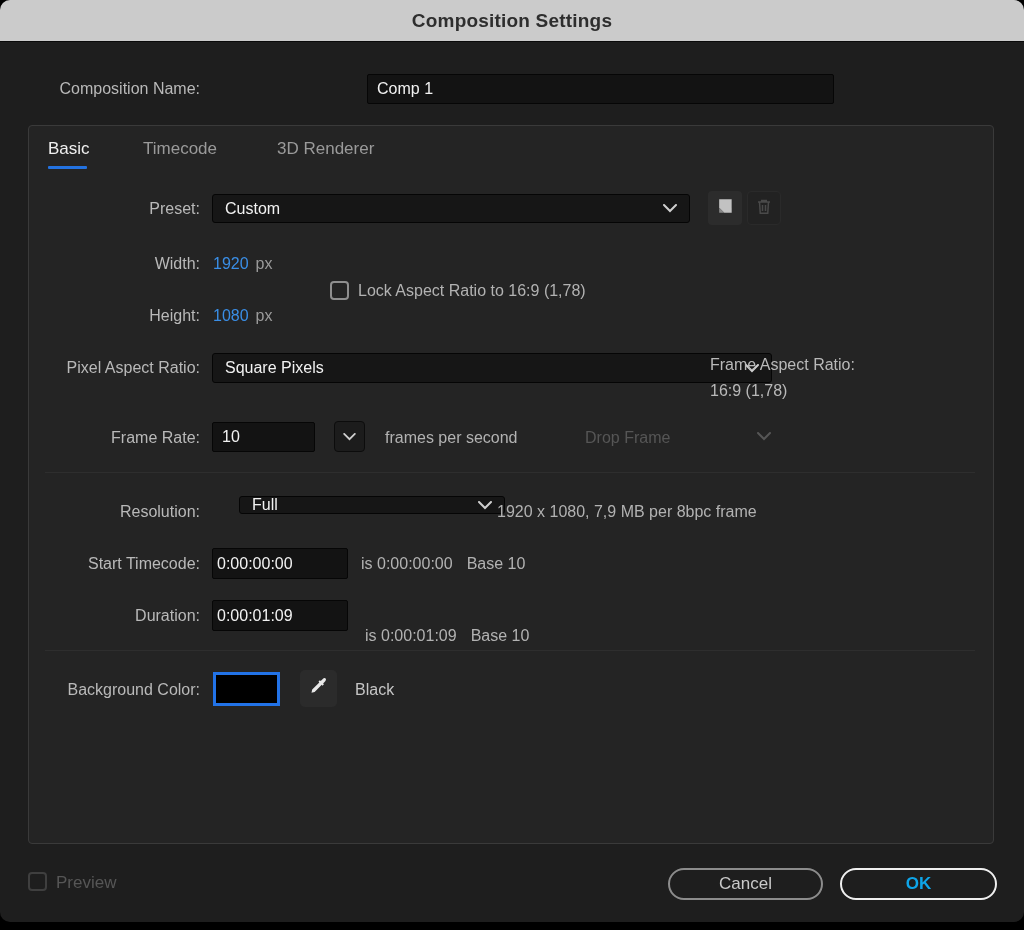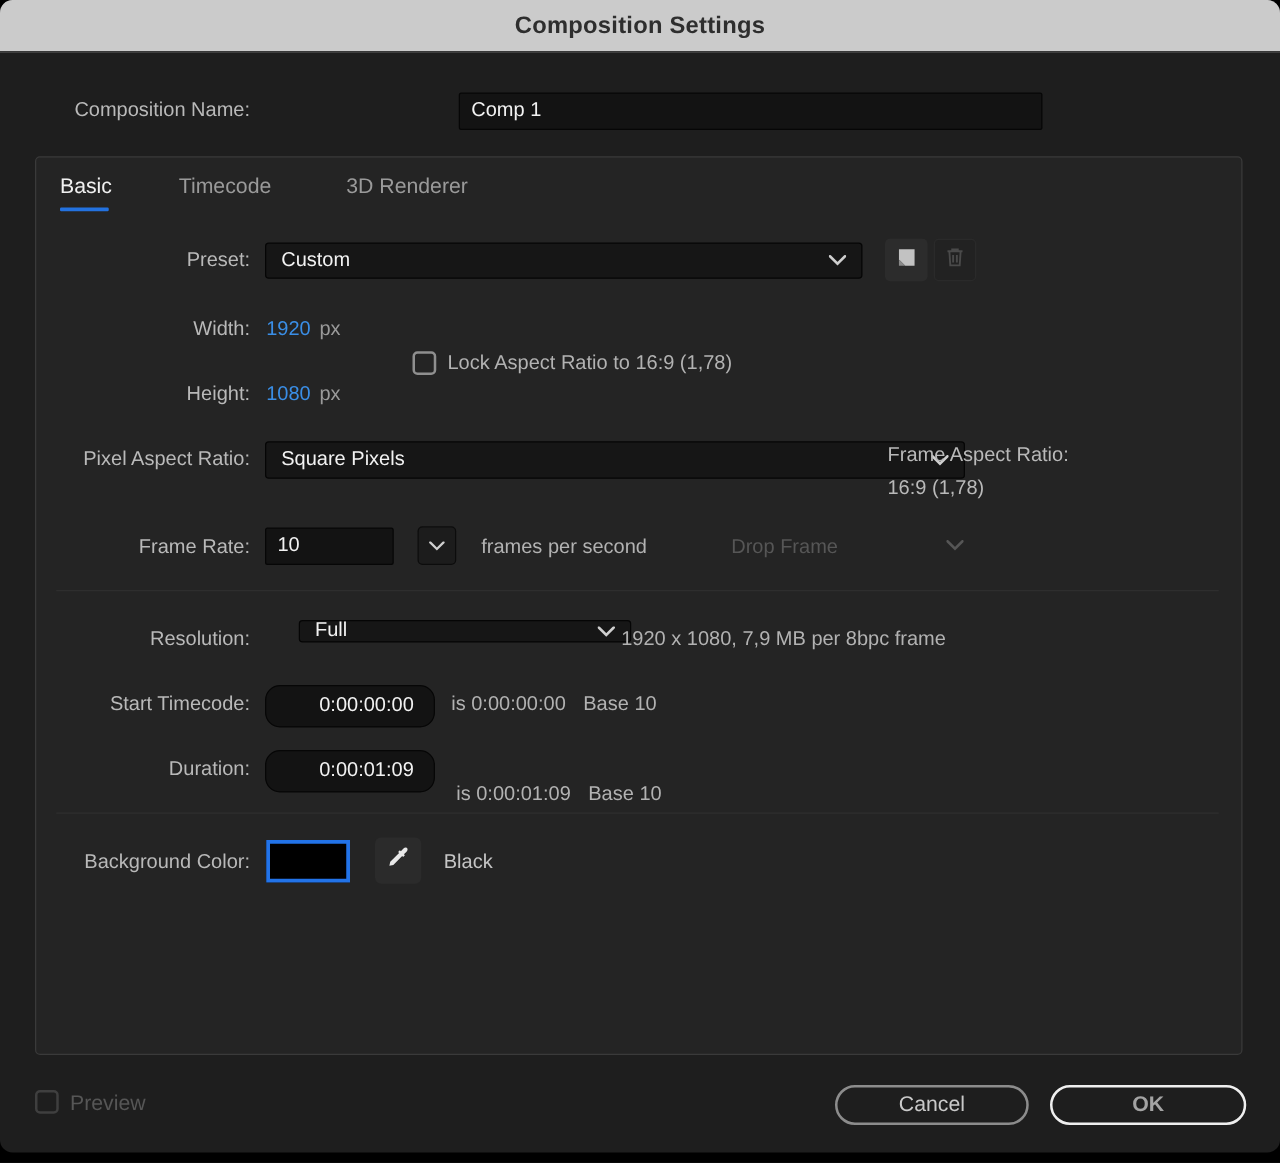--- a/index.html
+++ b/index.html
@@ -16,21 +16,21 @@
   .titlebar .title { font-size:19px; font-weight:bold; color:#2e2e2e; letter-spacing:.2px; }
 
   .label { position:absolute; font-size:16px; color:#b9b9b9; white-space:nowrap; }
   .label.r { text-align:right; right:824px; }
 
   .textinput {
     position:absolute; background:#131313; border:1px solid #060606; border-radius:2px;
     color:#f2f2f2; font-size:16px; display:flex; align-items:center; padding:0 9px;
     white-space:nowrap;
   }
-  .textinput.center { justify-content:flex-end; padding:16px;border-radius:12px; }
+  .textinput.center { justify-content:flex-start; padding:4px; }
 
   .dropdown {
     position:absolute; background:#161616; border:1px solid #050505; border-radius:3px;
     color:#f2f2f2; font-size:16px; display:flex; align-items:center;
     padding:0 12px; cursor:default;
   }
   .dropdown .dd-label { flex:1; white-space:nowrap; }
   .chev { display:inline-flex; color:#cfcfcf; }
   .chev svg { display:block; }
 
@@ -69,21 +69,21 @@
   .eyedrop-btn {
     position:absolute; left:300px; top:670px; width:37px; height:37px;
     background:#2b2b2b; border-radius:5px; display:flex; align-items:center; justify-content:center;
   }
 
   .pill-btn {
     position:absolute; top:868px; height:32px; border-radius:16px; background:transparent;
     display:flex; align-items:center; justify-content:center; font-size:17px; cursor:default;
   }
   .pill-btn.cancel { left:668px; width:155px; border:2px solid #8c8c8c; color:#c9c9c9; }
-  .pill-btn.ok { left:840px; width:157px; border:2px solid #efefef; color:#a3a3a3; font-weight:600; }
+  .pill-btn.ok { left:840px; width:157px; border:2px solid #efefef; color:#0ea5e9; font-weight:600; }
 
   .fa-block { position:absolute; left:710px; font-size:16px; color:#b9b9b9; white-space:nowrap; }
 </style>
 </head>
 <body>
 
 <div class="window">
 
   <div class="titlebar">
     <span class="title">Composition Settings</span>

